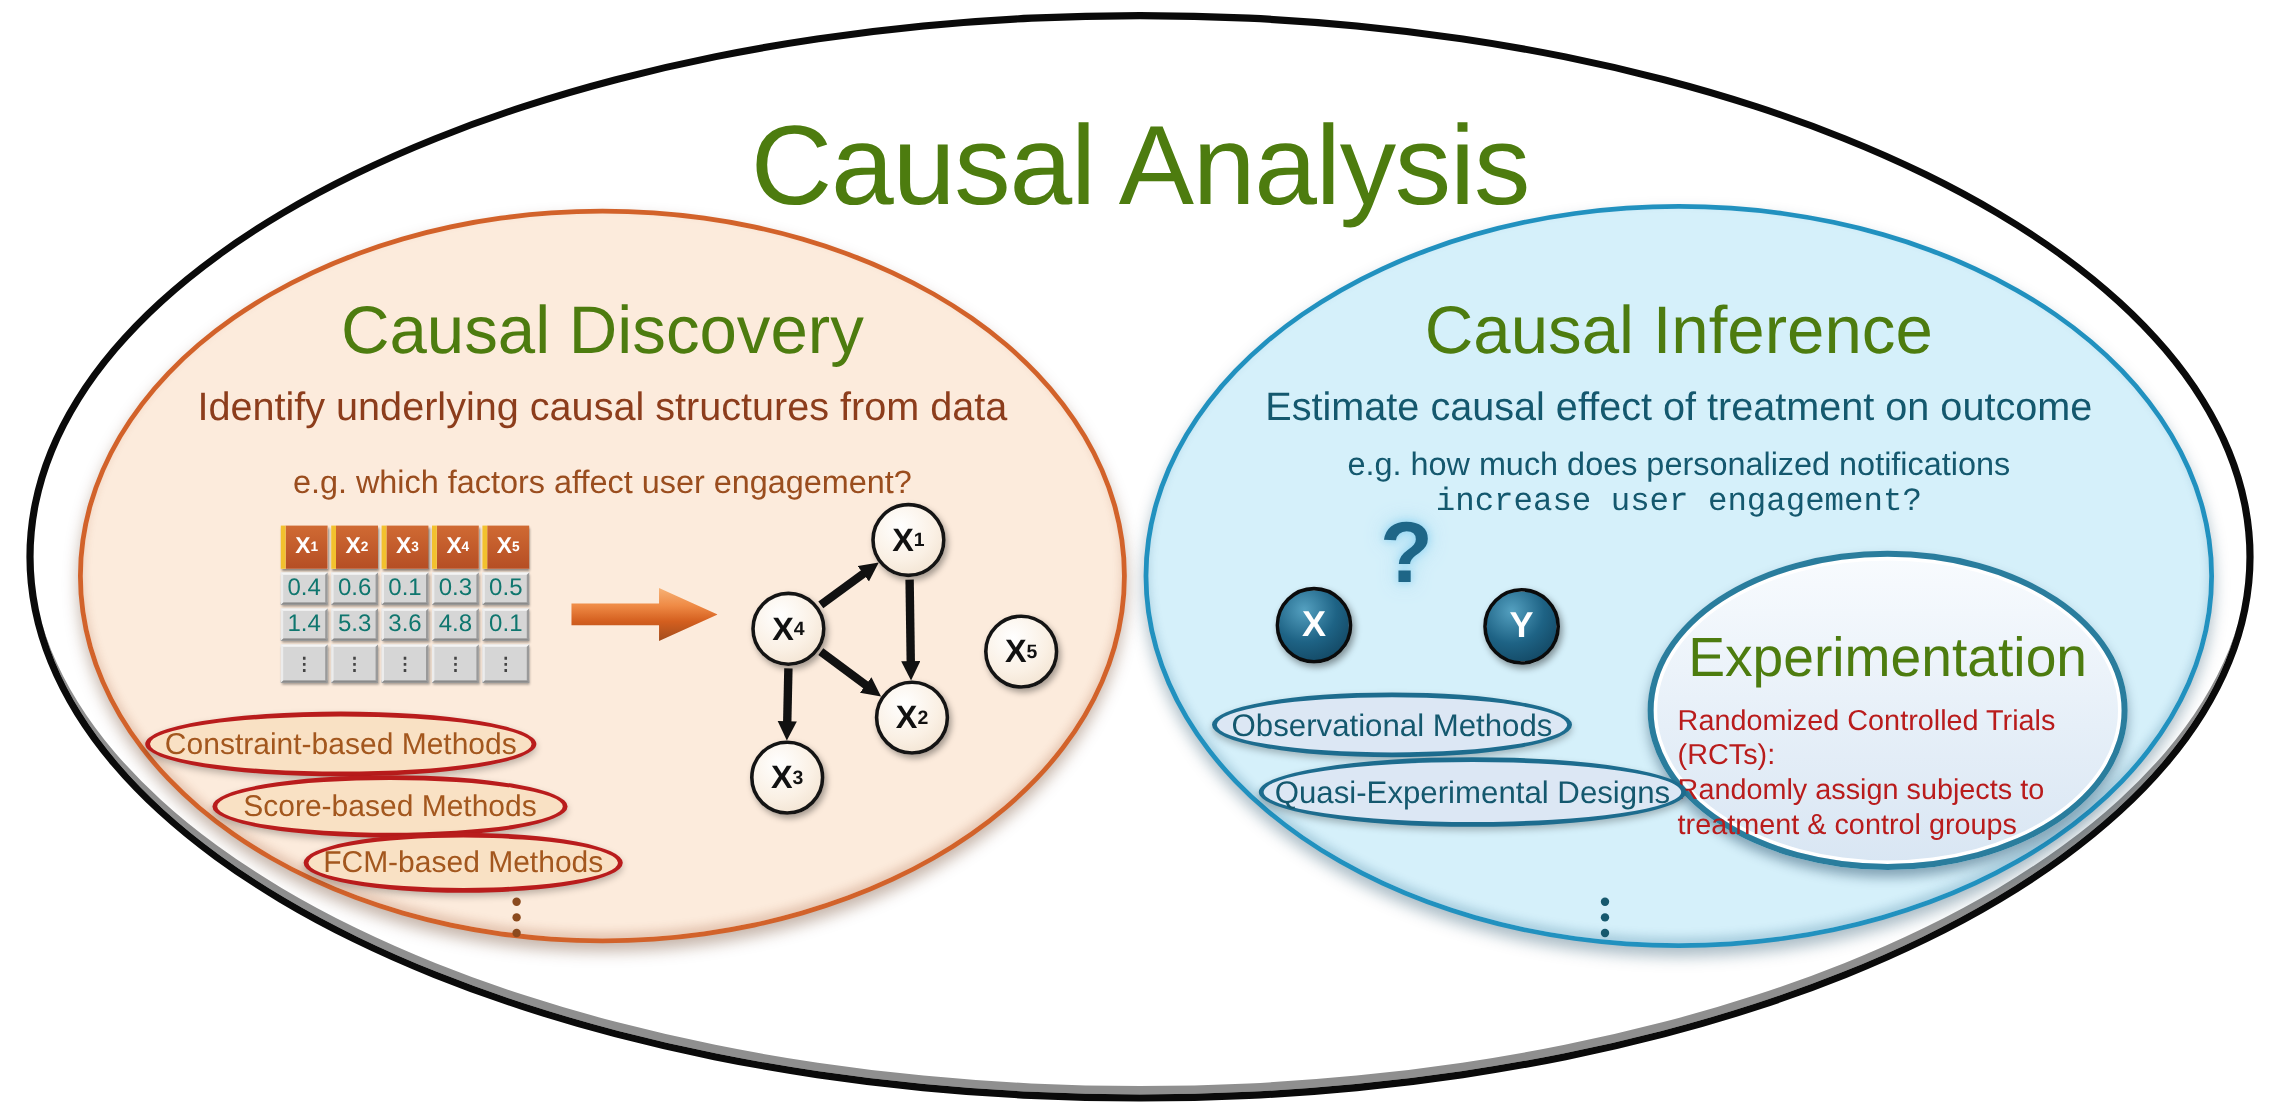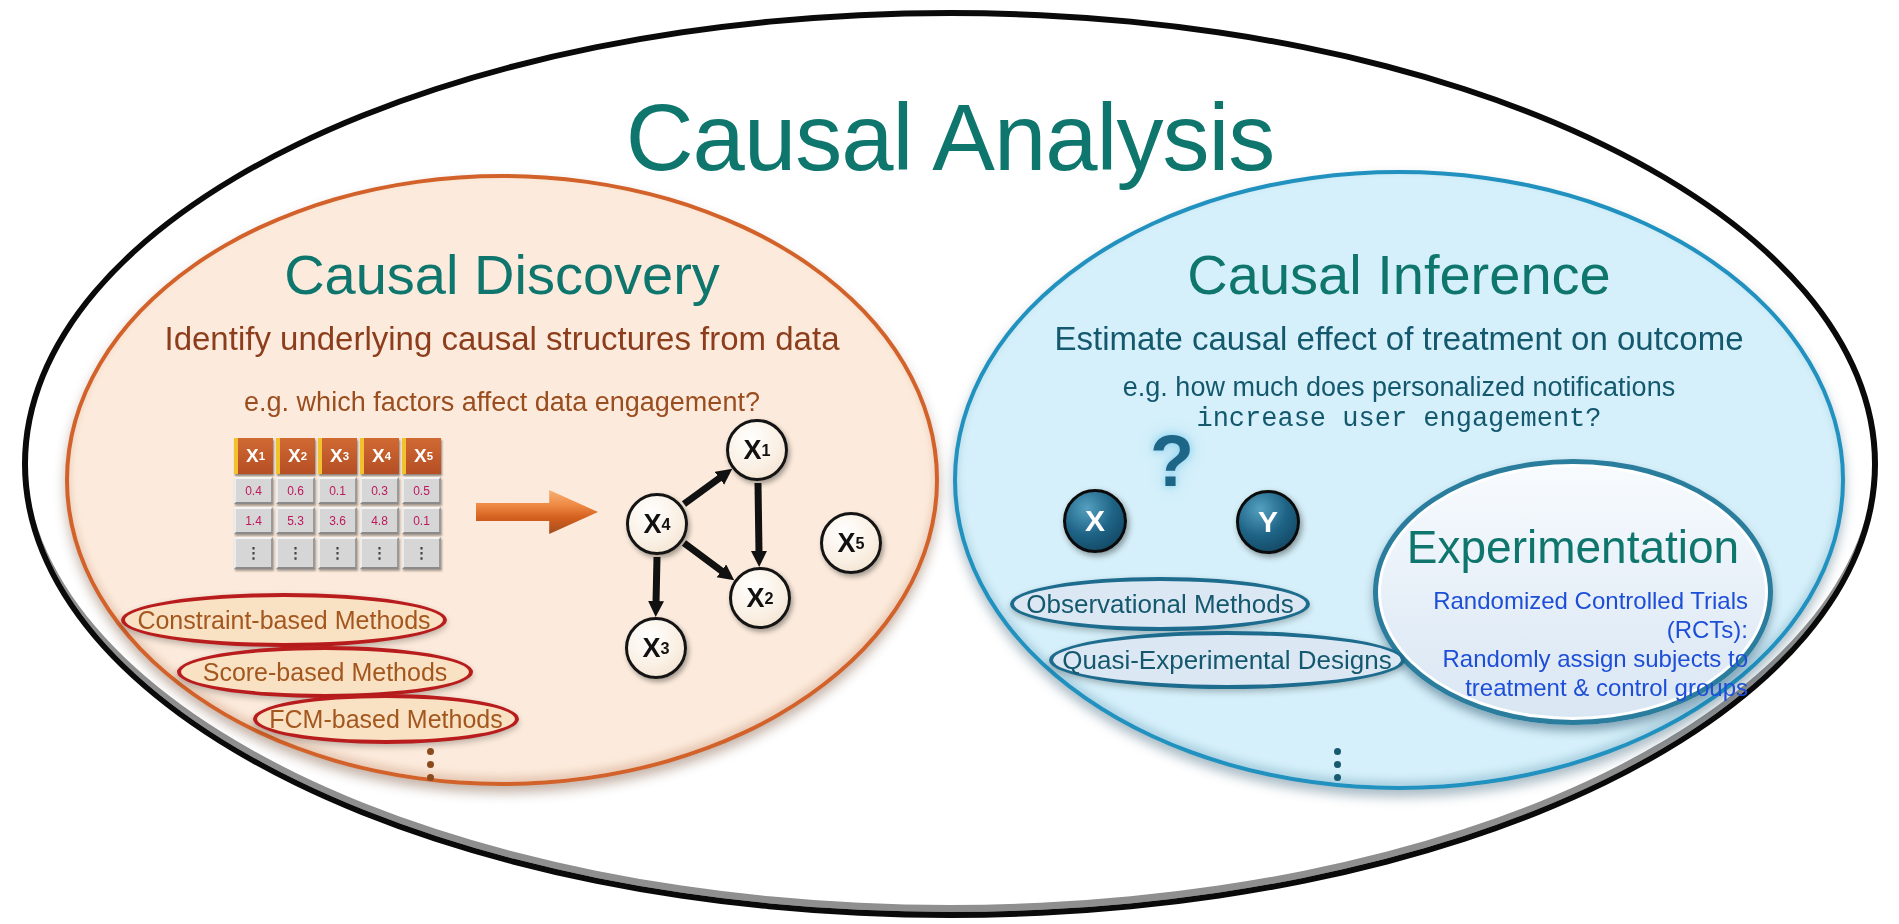--- a/index.html
+++ b/index.html
@@ -26,46 +26,46 @@
     background: #d5f0fa; border: 4px solid #2191bf;
     box-shadow: 0 7px 12px rgba(10,60,90,0.35), inset 0 -5px 8px rgba(20,90,130,0.22);
   }
   .exp-ellipse {
     left: 1373px; top: 459px; width: 400px; height: 266px;
     background: linear-gradient(180deg,#f8fbfe 0%,#e6eff8 55%,#d9e6f3 100%);
     border: 5px solid #2a7d9d;
     box-shadow: 0 6px 10px rgba(10,50,80,0.4), inset 0 0 0 3px #ffffff;
   }
 
-  .txt { position: absolute; text-align: center; white-space: nowrap; color: #0f766e; }
+  .txt { position: absolute; text-align: center; white-space: nowrap; color: #4d7c0f; }
   .main-title   { left: 450px;  top: 84px;  width: 1000px; font-size: 94px; letter-spacing: -1px; }
   .disc-title   { left: 152px;  top: 242px; width: 700px;  font-size: 56px; }
   .disc-sub     { left: 102px;  top: 320px; width: 800px;  font-size: 33px; color: #8c3d1c; }
   .disc-eg      { left: 102px;  top: 387px; width: 800px;  font-size: 27px; color: #9a4d1e; }
   .inf-title    { left: 1099px; top: 242px; width: 600px;  font-size: 56px; }
   .inf-sub      { left: 999px;  top: 320px; width: 800px;  font-size: 33px; color: #14586e; }
   .inf-eg1      { left: 999px;  top: 372px; width: 800px;  font-size: 27px; color: #14586e; }
   .inf-eg2      { left: 999px;  top: 404px; width: 800px;  font-size: 27px; color: #14586e; font-family: Liberation Mono, monospace; }
   .exp-title    { left: 1393px; top: 520px; width: 360px;  font-size: 46px; }
-  .exp-desc     { left: 1398px; top: 586px; width: 350px;  font-size: 24px; line-height: 29px; color:#1d4ed8; text-align:right; position:absolute; }
+  .exp-desc     { left: 1398px; top: 586px; width: 350px;  font-size: 24px; line-height: 29px; color:#b91c1c; text-align:left; position:absolute; }
 
   
   .data-table { position: absolute; left: 234px; top: 438px; display: grid;
     grid-template-columns: repeat(5, 39px); gap: 3px; }
   .th {
     height: 36px; background: linear-gradient(180deg,#d06a33 0%,#b54e24 100%);
     border-left: 4px solid #f2c12e; color: #fff; font-weight: bold; font-size: 19px;
     display: flex; align-items: center; justify-content: center;
     box-shadow: 1px 2px 2px rgba(0,0,0,0.45);
   }
   .td {
     height: 27px; background: #d6d6d6;
     border-top: 2px solid #f4f4f4; border-left: 2px solid #ececec;
     border-right: 2px solid #9a9a9a; border-bottom: 2px solid #8a8a8a;
-    color: #be185d; font-size: 12px;
+    color: #0f766e; font-size: 20px;
     display: flex; align-items: center; justify-content: center;
     box-shadow: 1px 2px 2px rgba(0,0,0,0.35);
   }
   .td.dots { height: 32px; font-size: 15px; font-weight: bold; color: #444; }
   sub { font-size: 60%; line-height: 0; }
 
   .big-arrow {
     position: absolute; left: 476px; top: 488px; width: 122px; height: 48px;
     background: linear-gradient(180deg,#f7b77c 0%,#ef8a45 35%,#d45f1f 62%,#9c4a1c 100%);
     clip-path: polygon(0 31%,60% 31%,60% 4%,100% 50%,60% 96%,60% 69%,0 69%);
@@ -120,21 +120,21 @@
 
 <div class="canvas">
 
   <div class="ellipse outer-ellipse"></div>
 
   <div class="txt main-title">Causal Analysis</div>
 
   <div class="ellipse discovery-ellipse"></div>
   <div class="txt disc-title">Causal Discovery</div>
   <div class="txt disc-sub">Identify underlying causal structures from data</div>
-  <div class="txt disc-eg">e.g. which factors affect data engagement?</div>
+  <div class="txt disc-eg">e.g. which factors affect user engagement?</div>
 
   <div class="data-table">
     <div class="th">
         <span>X</span>
         <sub>1</sub>
       </div>
     <div class="th">
         <span>X</span>
         <sub>2</sub>
       </div>

